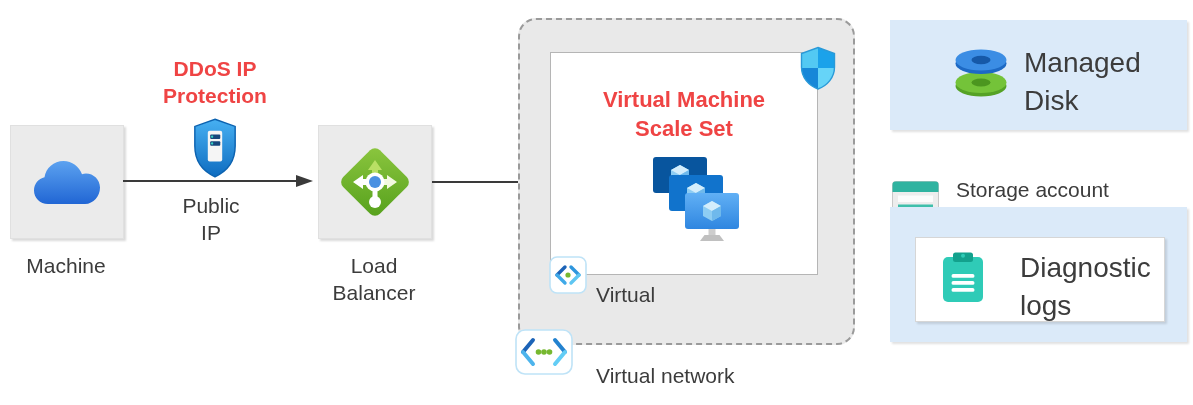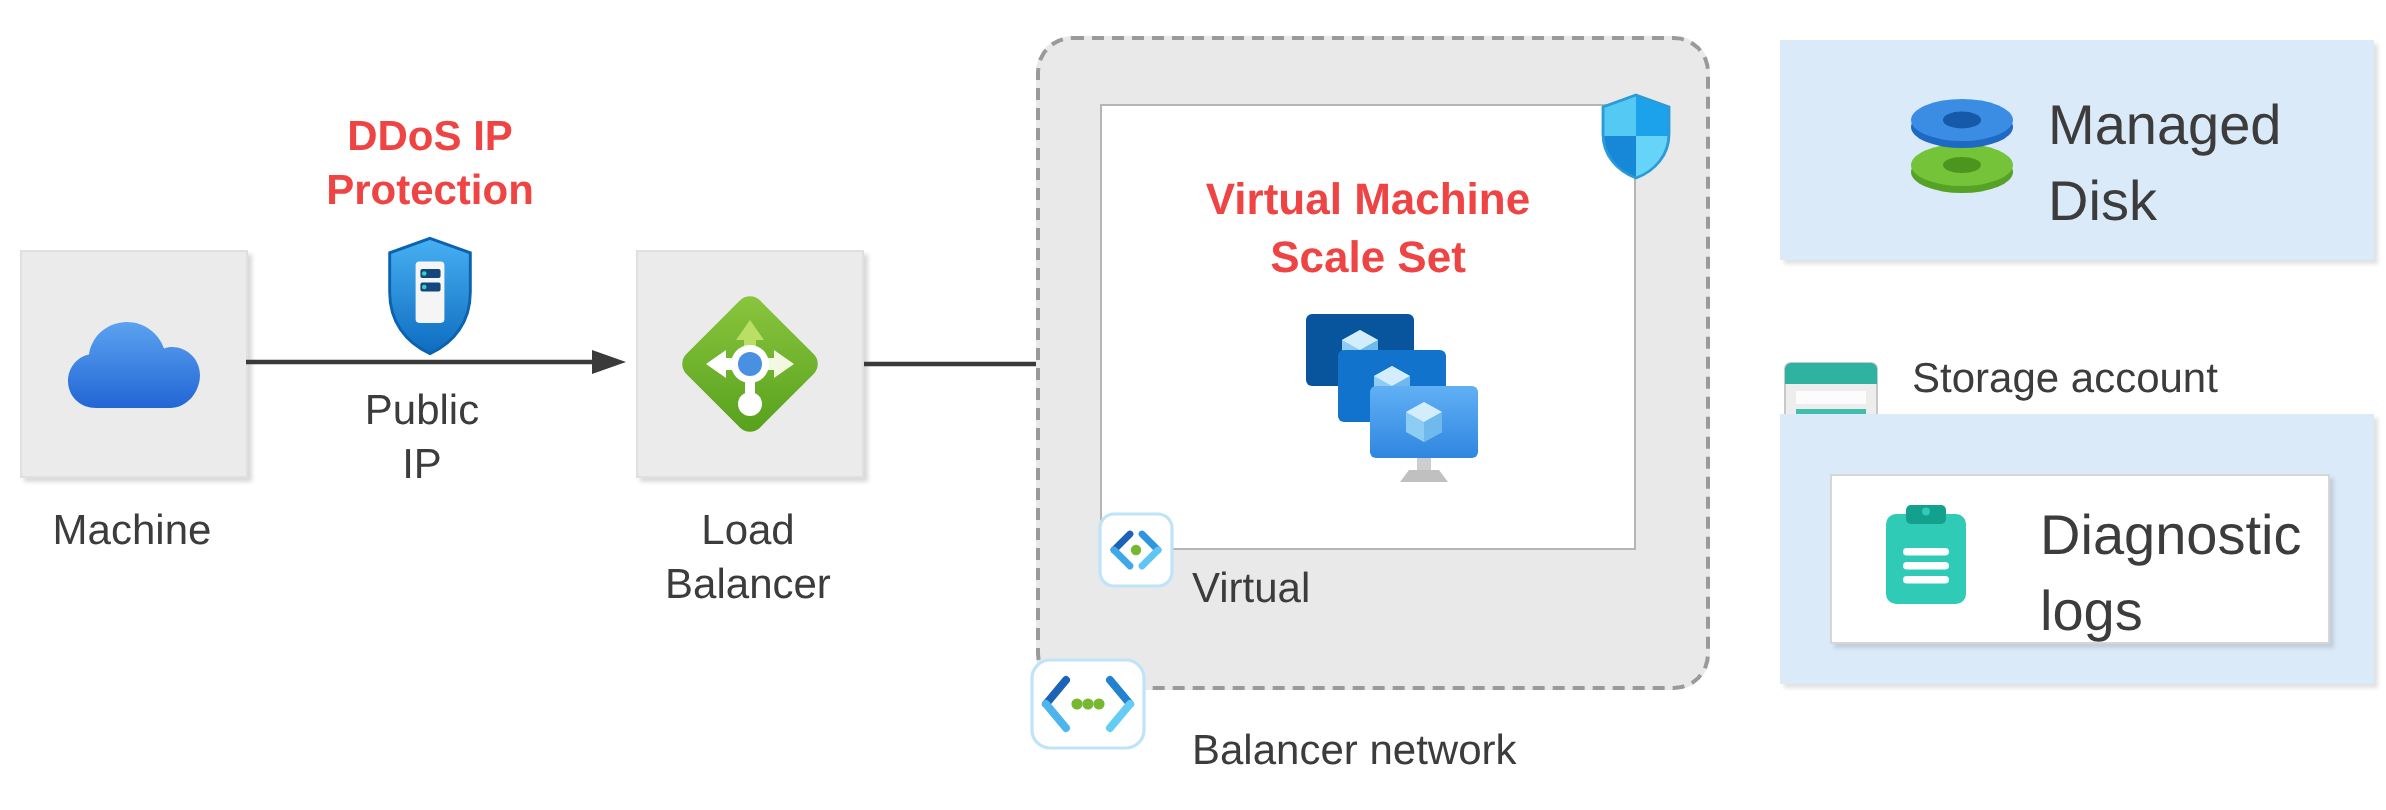--- a/index.html
+++ b/index.html
@@ -182,21 +182,21 @@
   <svg class="abs vnetwork-icon" width="58" height="46" viewBox="0 0 58 46">
     <rect x="1" y="1" width="56" height="44" rx="9" fill="#ffffff" stroke="#bfe3f7" stroke-width="1.6"></rect>
     <polyline points="18,11 8,23" fill="none" stroke="#1c63b7" stroke-width="4" stroke-linecap="round"></polyline>
     <polyline points="8,23 18,35" fill="none" stroke="#4db4ec" stroke-width="4" stroke-linecap="round"></polyline>
     <polyline points="40,11 50,23" fill="none" stroke="#2382cf" stroke-width="4" stroke-linecap="round"></polyline>
     <polyline points="50,23 40,35" fill="none" stroke="#63cdf5" stroke-width="4" stroke-linecap="round"></polyline>
     <circle cx="23.5" cy="23" r="2.8" fill="#76b82f"></circle>
     <circle cx="29" cy="23" r="2.8" fill="#76b82f"></circle>
     <circle cx="34.5" cy="23" r="2.8" fill="#76b82f"></circle>
   </svg>
-  <div class="abs label nowrap vnetwork-label">Balancer network</div>
+  <div class="abs label nowrap vnetwork-label">Virtual network</div>
 
   <div class="abs blue-panel disk-panel"></div>
   <svg class="abs disk-icon" width="58" height="54" viewBox="0 0 58 54">
     <ellipse cx="29" cy="40" rx="25.5" ry="10.5" fill="#55a226"></ellipse>
     <ellipse cx="29" cy="36.5" rx="25.5" ry="10.5" fill="#74c339"></ellipse>
     <ellipse cx="29" cy="36.5" rx="9.5" ry="4" fill="#4c961f"></ellipse>
     <ellipse cx="29" cy="17.5" rx="25.5" ry="10.5" fill="#1d69c4"></ellipse>
     <ellipse cx="29" cy="14" rx="25.5" ry="10.5" fill="#3b8de4"></ellipse>
     <ellipse cx="29" cy="14" rx="9.5" ry="4.2" fill="#1659a8"></ellipse>
   </svg>

